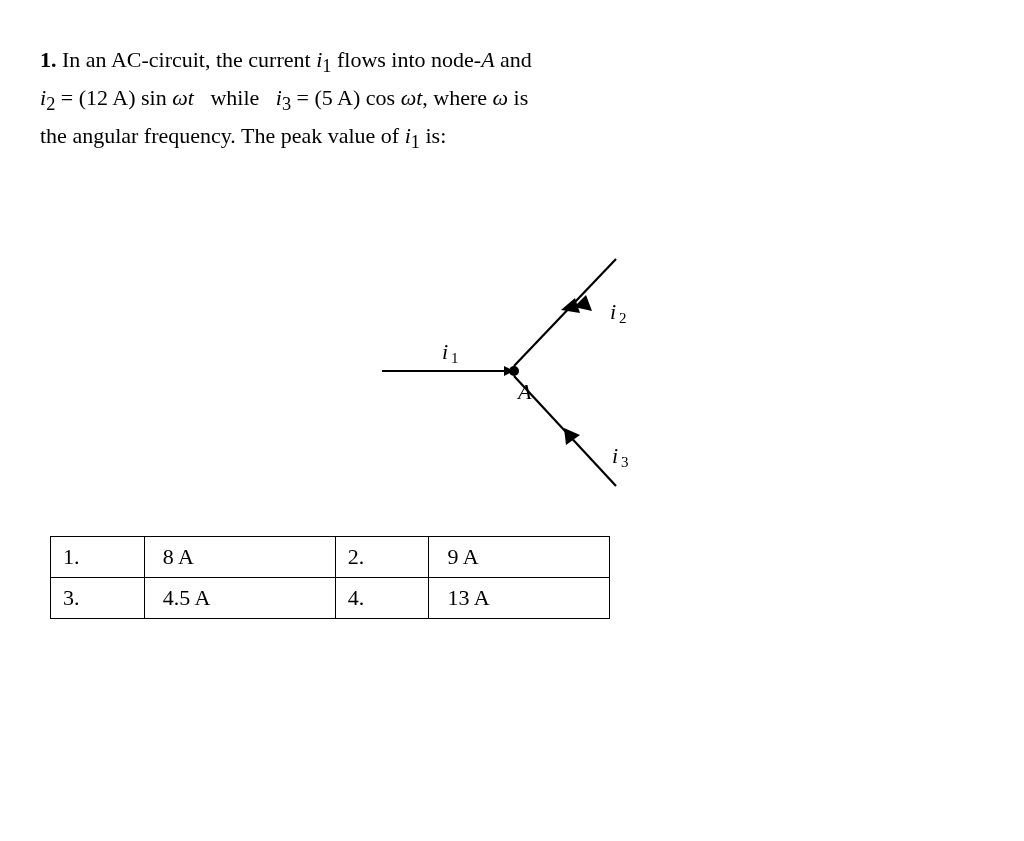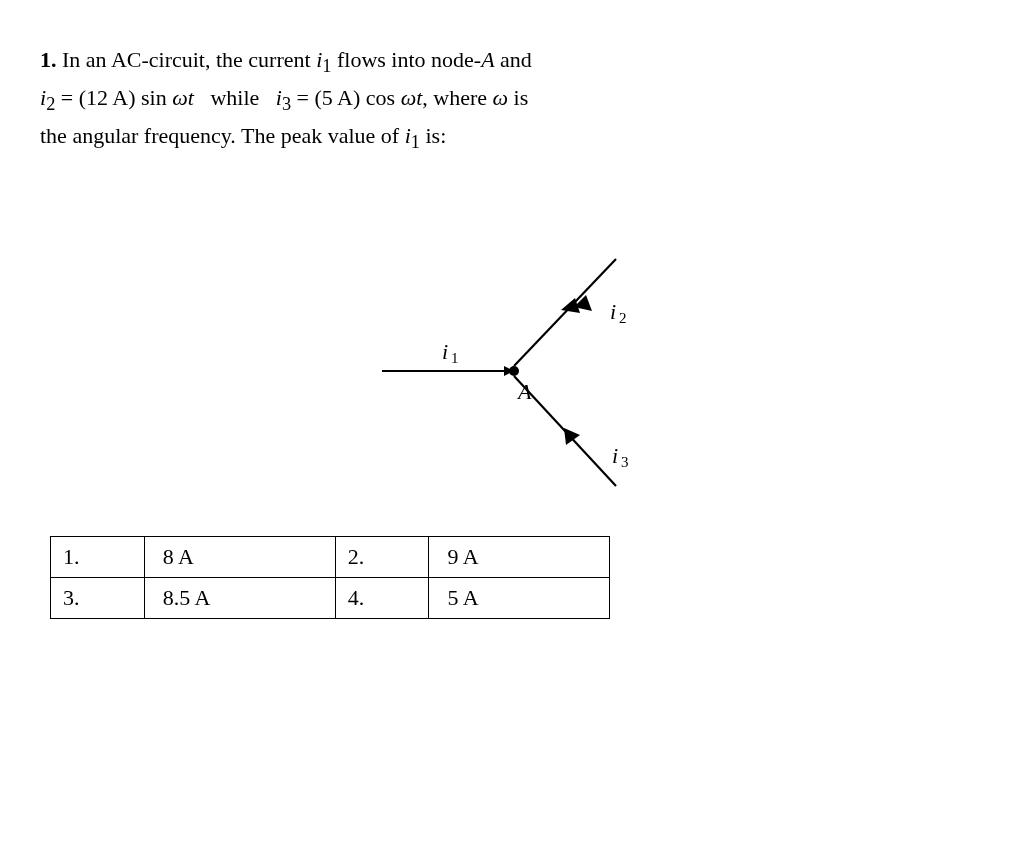--- a/index.html
+++ b/index.html
@@ -104,18 +104,18 @@
 <table class="answers-table">
   <tbody>
       <tr>
     <td class="num-cell">1.</td>
     <td>8 A</td>
     <td class="num-cell">2.</td>
     <td>9 A</td>
   </tr>
   <tr>
     <td class="num-cell">3.</td>
-    <td>8.5 A</td>
+    <td>4.5 A</td>
     <td class="num-cell">4.</td>
-    <td>5 A</td>
+    <td>13 A</td>
   </tr>
 </tbody>
   </table>
 
 </body></html>

